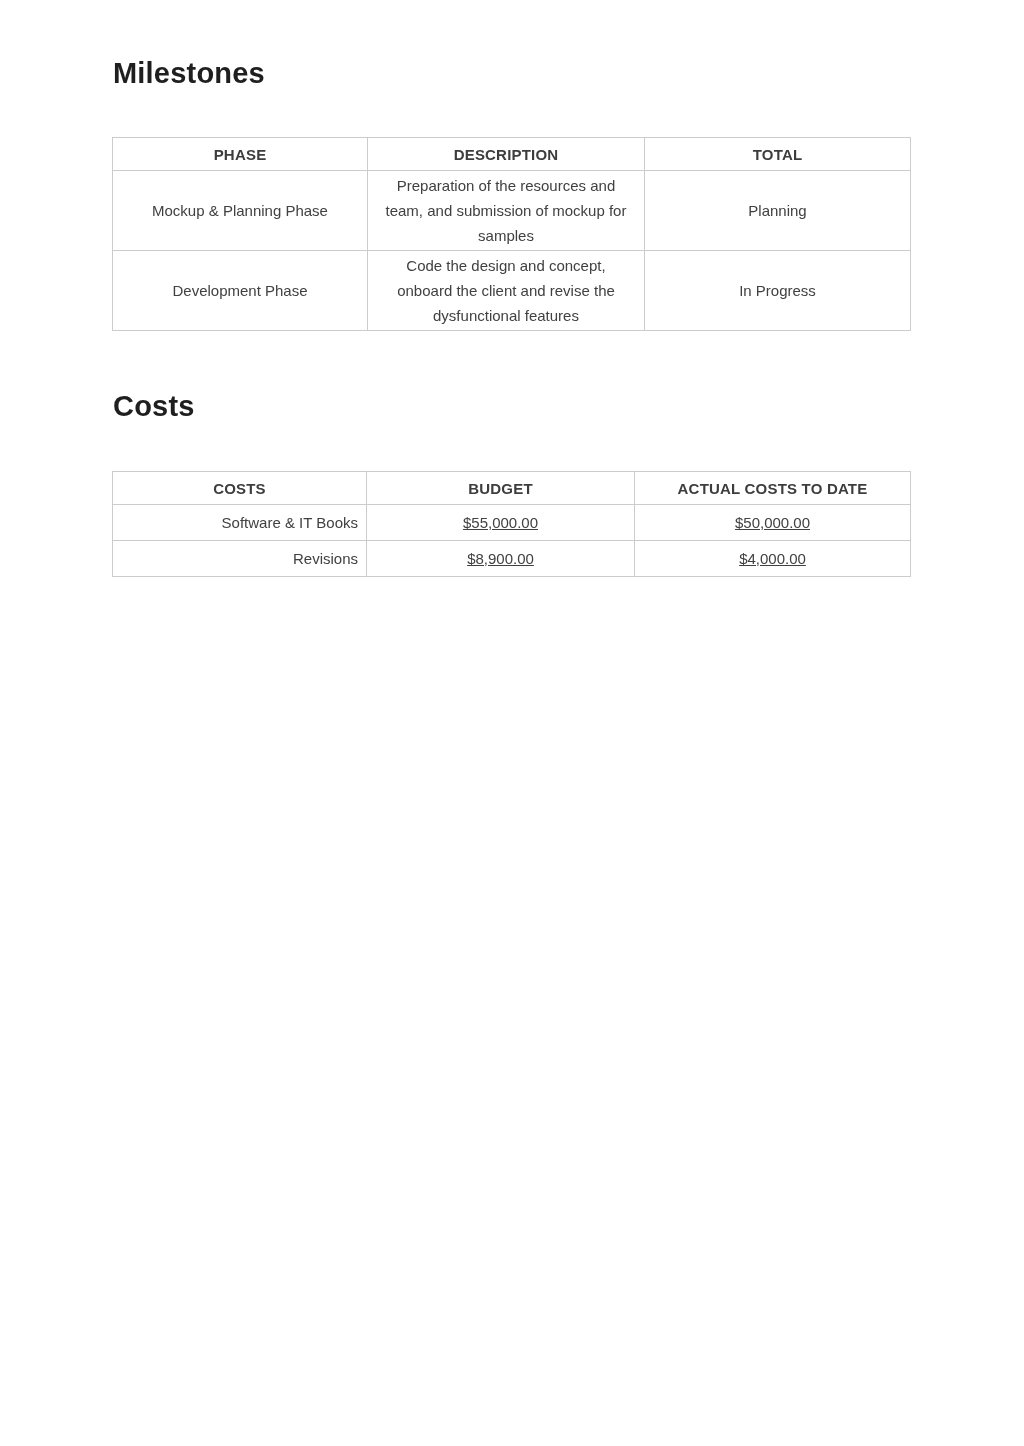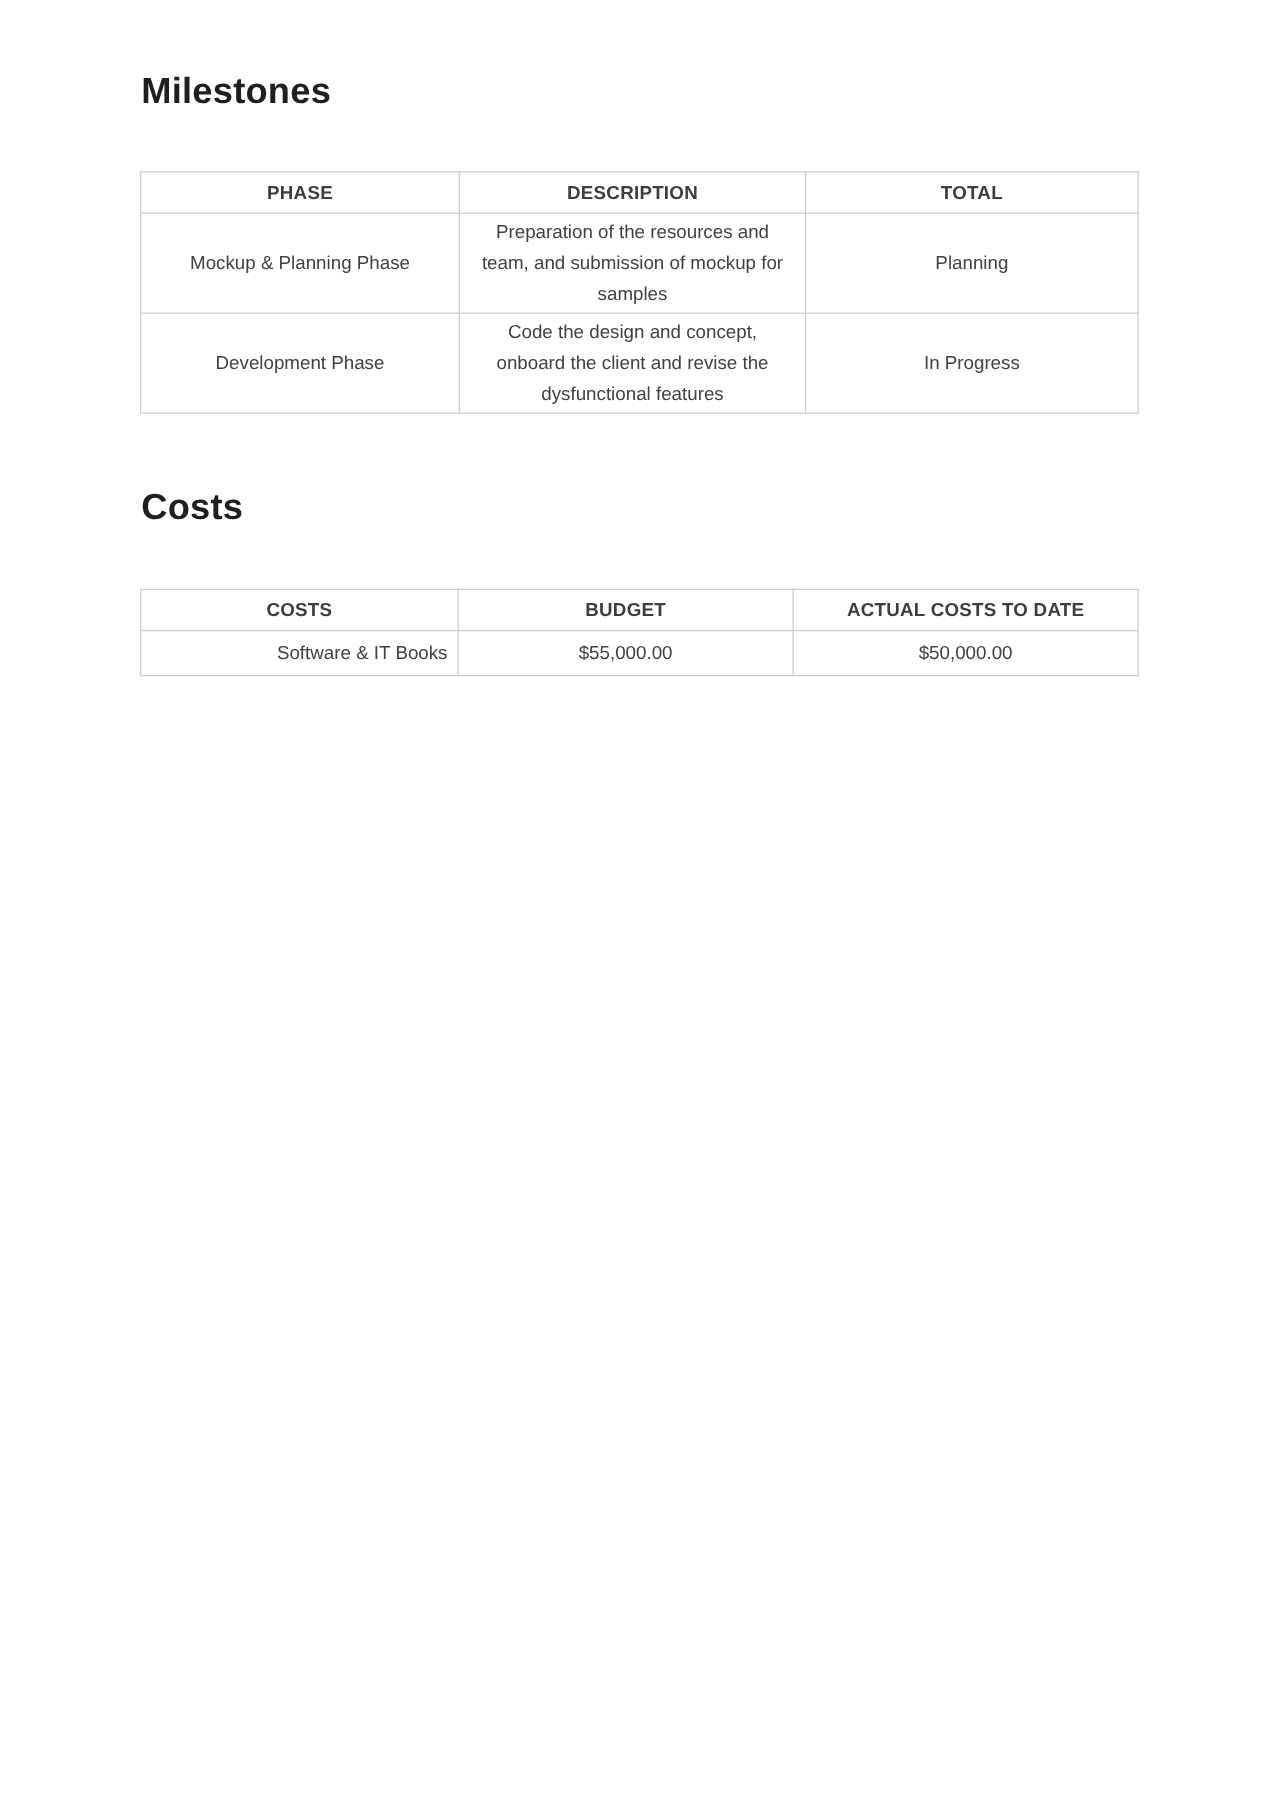--- a/index.html
+++ b/index.html
@@ -65,21 +65,21 @@
   .milestones-table col.c3 { width: 266px; }
 
   .costs-table col.c1 { width: 254px; }
   .costs-table col.c2 { width: 268px; }
   .costs-table col.c3 { width: 276px; }
   .costs-table td {
     height: 36px;
     padding: 4px 8px;
   }
   .costs-table td.col-item { text-align: right; padding-left: 7px; }
-  .costs-table td.col-num { text-align: center; }
+  .costs-table td.col-num { text-align: center; text-decoration: underline; }
   .costs-table tr.total-row td.col-num { font-weight: 700; color: #2b2b2b; }
 </style>
 </head>
 <body>
 
 <div class="page">
 
   <h1 class="doc-heading heading-milestones">Milestones</h1>
 
   <table class="doc-table milestones-table">
@@ -123,16 +123,21 @@
         <th>BUDGET</th>
         <th>ACTUAL COSTS TO DATE</th>
       </tr>
     </thead>
     <tbody>
       <tr>
         <td class="col-item">Software &amp; IT Books</td>
         <td class="col-num">$55,000.00</td>
         <td class="col-num">$50,000.00</td>
       </tr>
+      <tr>
+        <td class="col-item">Revisions</td>
+        <td class="col-num">$8,900.00</td>
+        <td class="col-num">$4,000.00</td>
+      </tr>
     </tbody>
   </table>
 
 </div>
 
 </body></html>

